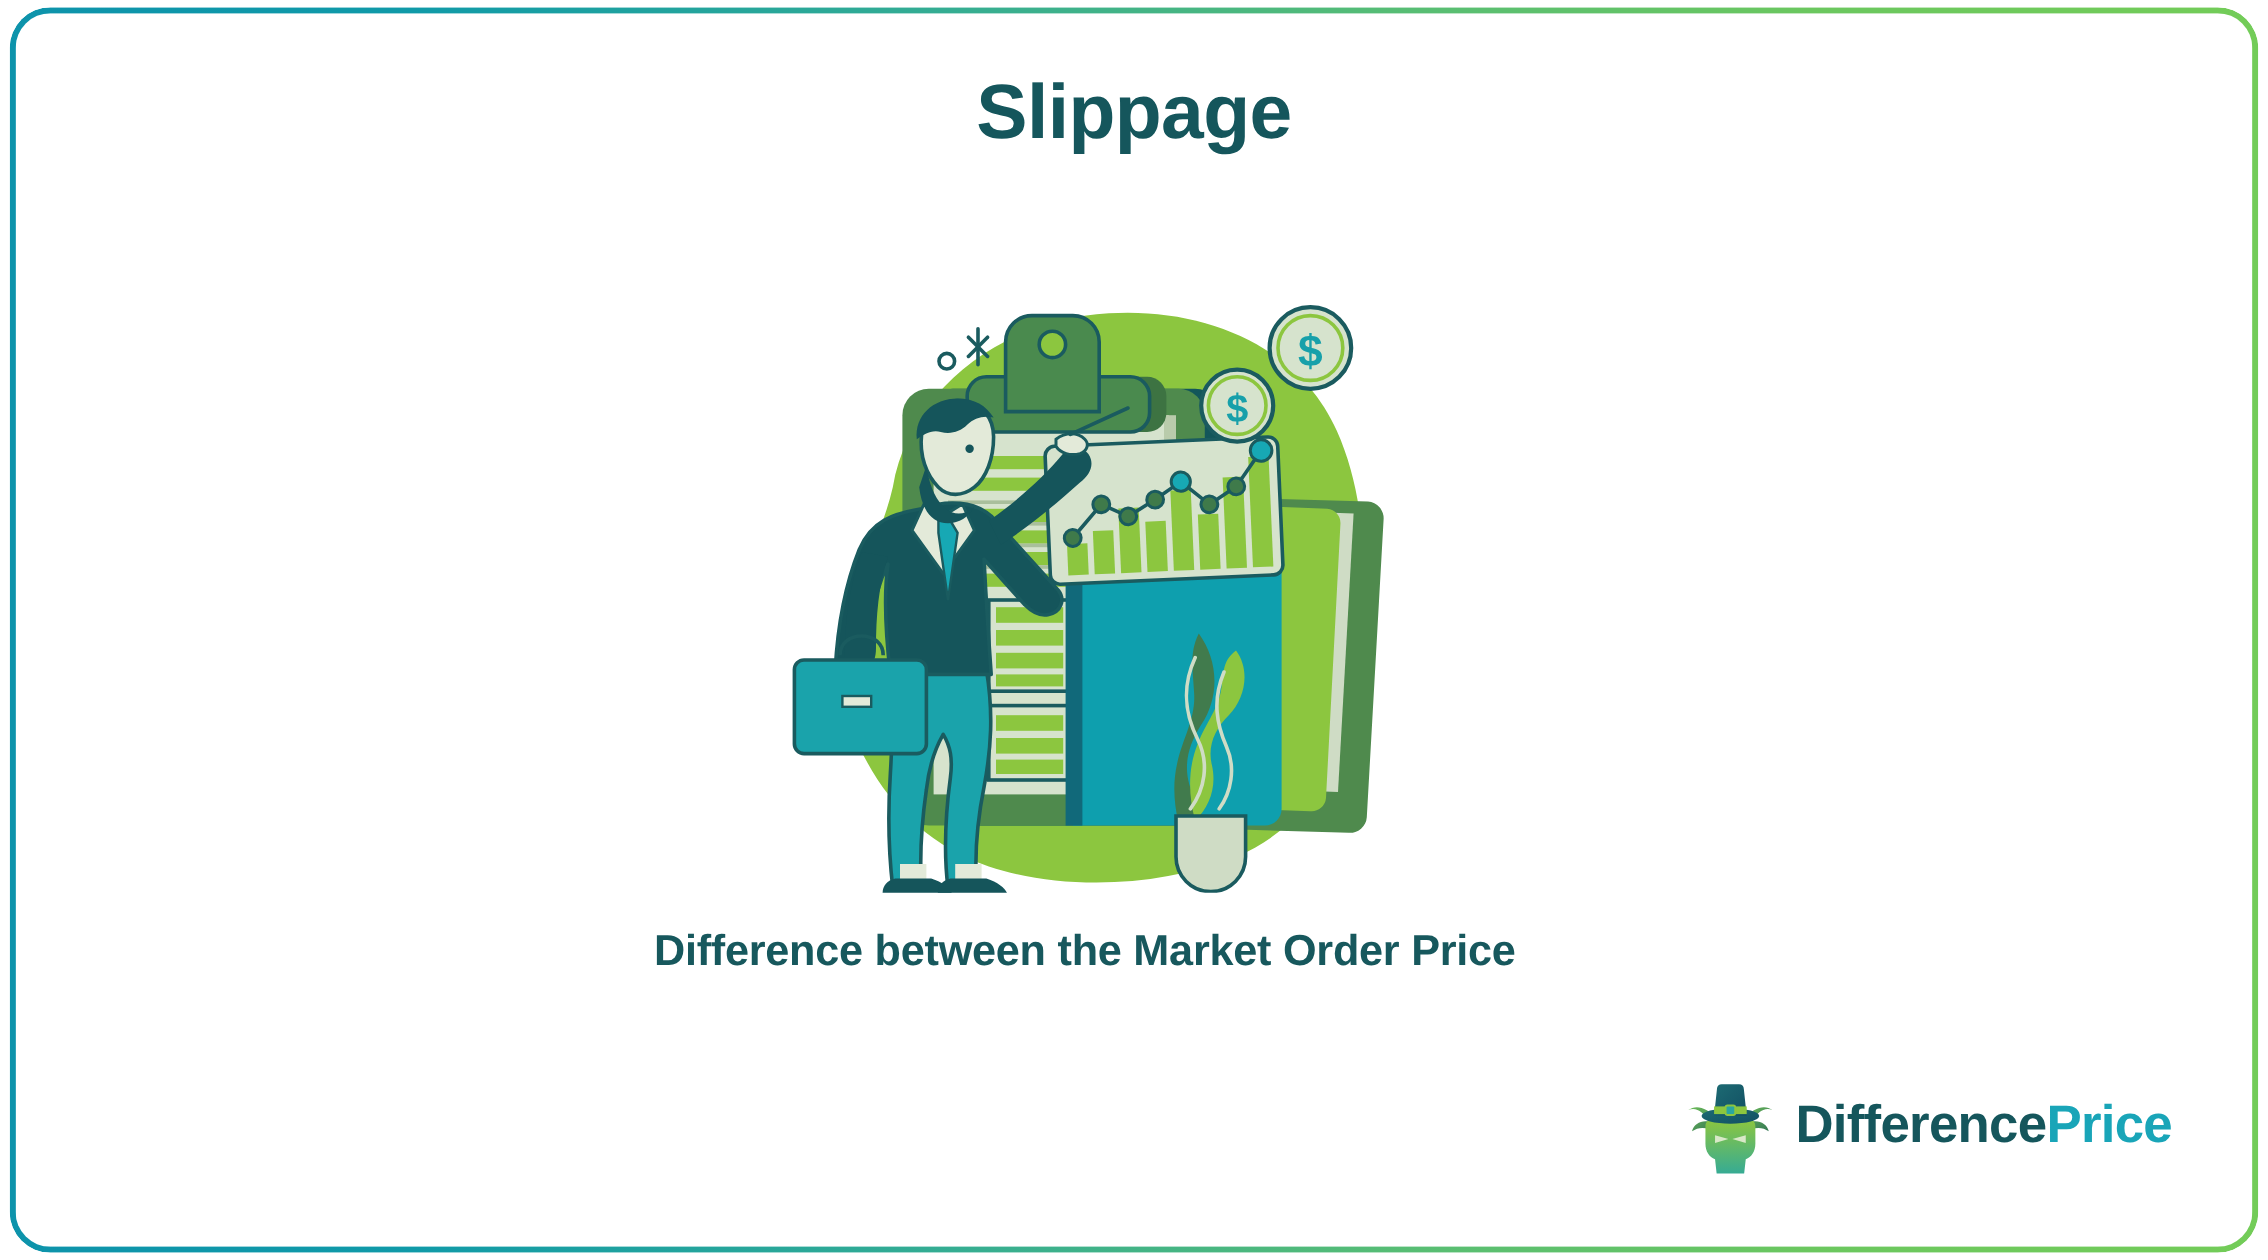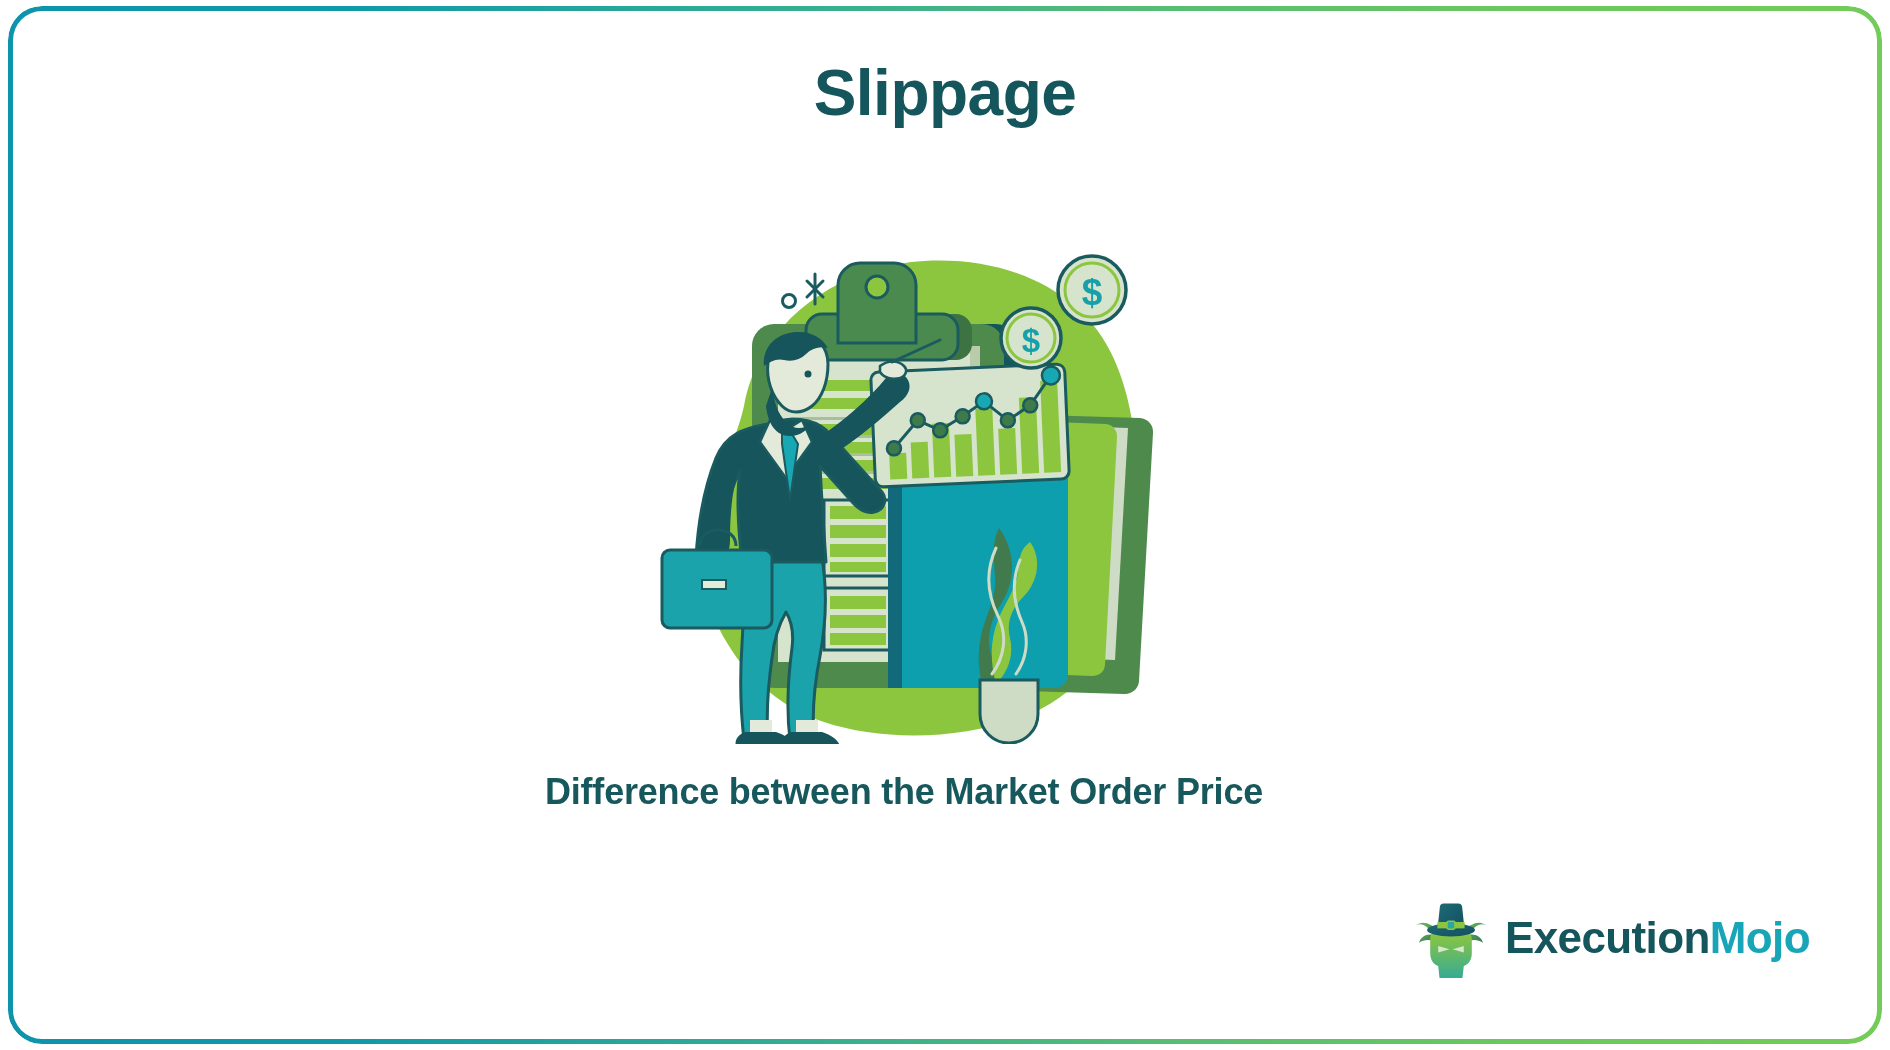--- a/index.html
+++ b/index.html
@@ -326,18 +326,18 @@
         <path fill="#d9e8c8" d="M34,60 l14,4 l-14,4 z M66,60 l-14,4 l14,4 z"></path>
 
         <ellipse cx="50" cy="40" rx="30" ry="8" fill="url(#hatGrad)"></ellipse>
 
         <path fill="url(#hatGrad)" d="M33,40 l3,-28 c0,-3 2,-5 5,-5 h18 c3,0 5,2 5,5 l3,28 z"></path>
 
         <rect x="33" y="30" width="34" height="8" fill="#8cc63f"></rect>
         <rect x="45" y="29" width="10" height="10" rx="2" fill="#2aa7a0" stroke="#8cc63f" stroke-width="2"></rect>
       </svg>
       <div id="logo-text">
-        <span class="part-a">Execution</span><span class="part-b">Mojo</span>
+        <span class="part-a">Difference</span><span class="part-b">Price</span>
       </div>
     </div>
 
   </div>
 </div>
 
 </body></html>

